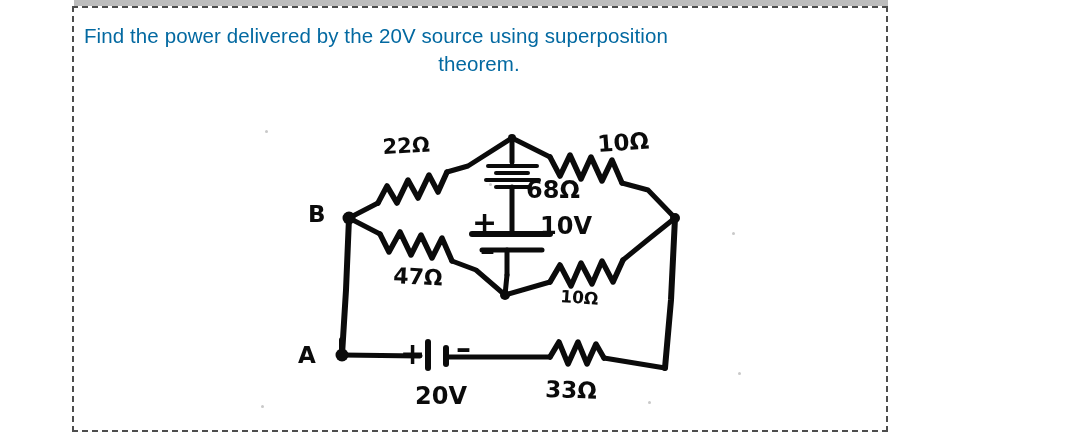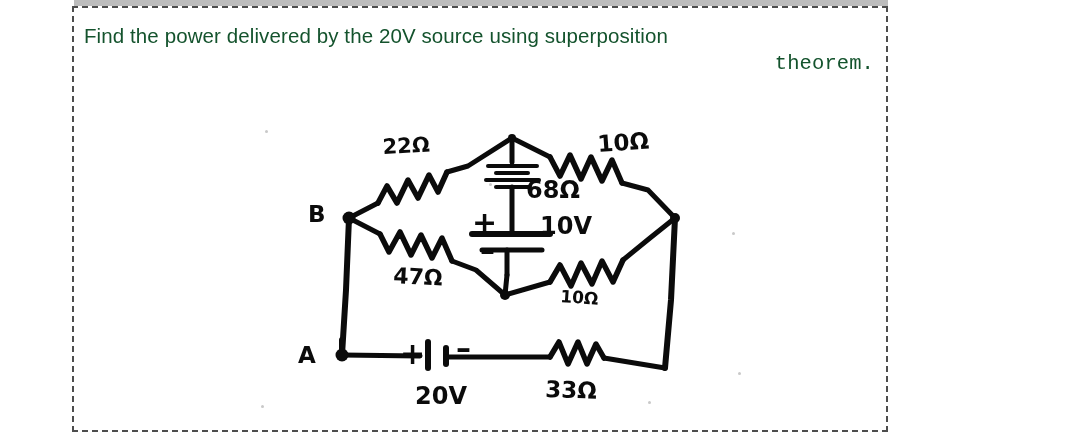--- a/index.html
+++ b/index.html
@@ -29,26 +29,26 @@
     border-top-width:2px;
     box-sizing:border-box;
     background:#ffffff;
   }
   .question{
     position:absolute;
     left:84px;top:22px;
     width:790px;
     font-size:20.5px;
     line-height:28px;
-    color:#14532d;
+    color:#0369a1;
     text-align:justify;
     text-justify:inter-word;
     letter-spacing:0.1px;
   }
-  .question .l2{display:block;text-align:right;font-family:Liberation Mono, monospace;}
+  .question .l2{display:block;text-align:center;}
   
   .circuit-wrap{
     position:absolute;
     left:250px;top:110px;
     width:470px;height:310px;
   }
   .circuit-wrap svg{display:block;}
   .hand{
     font-family:"DejaVu Sans",sans-serif;
     font-weight:bold;

